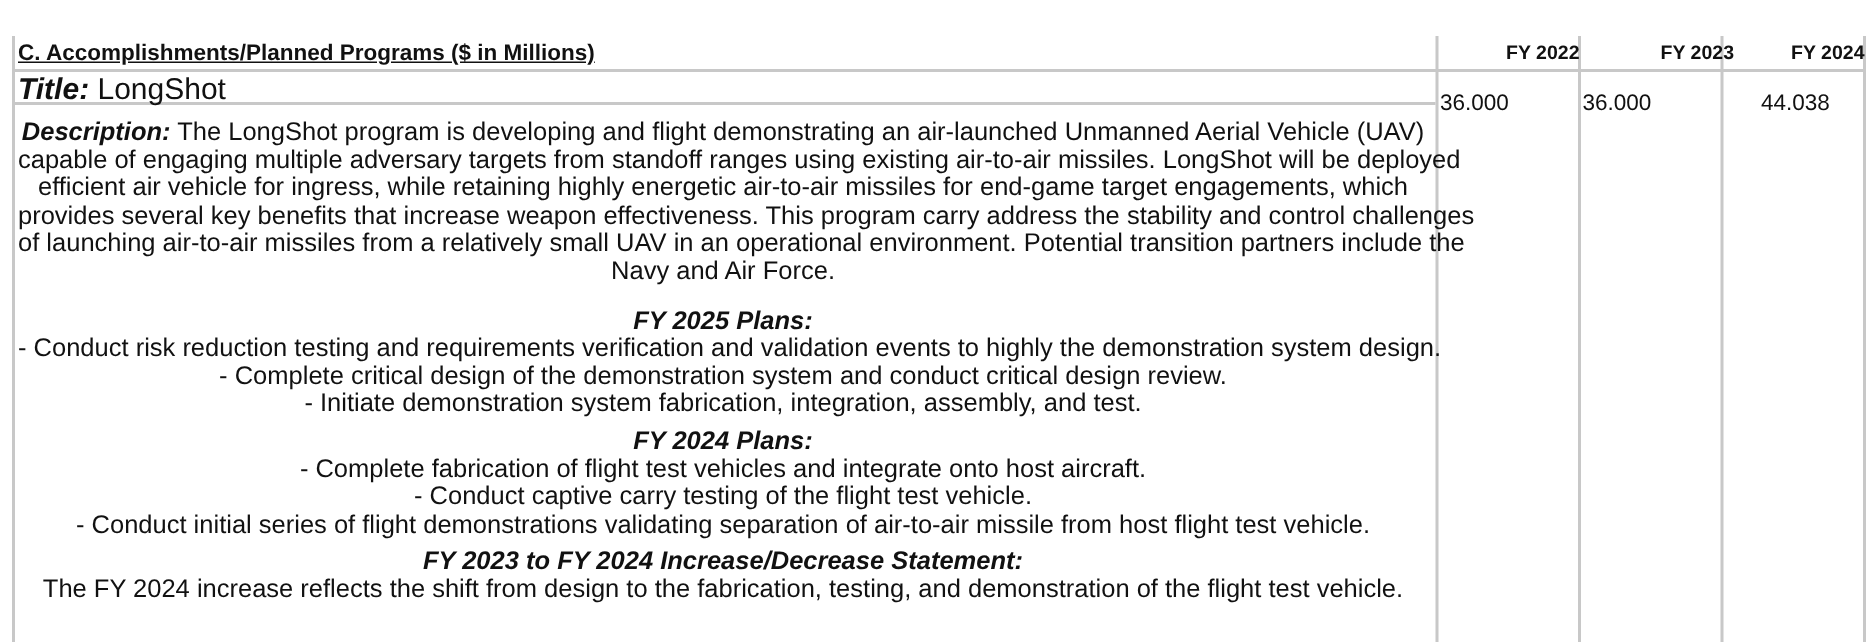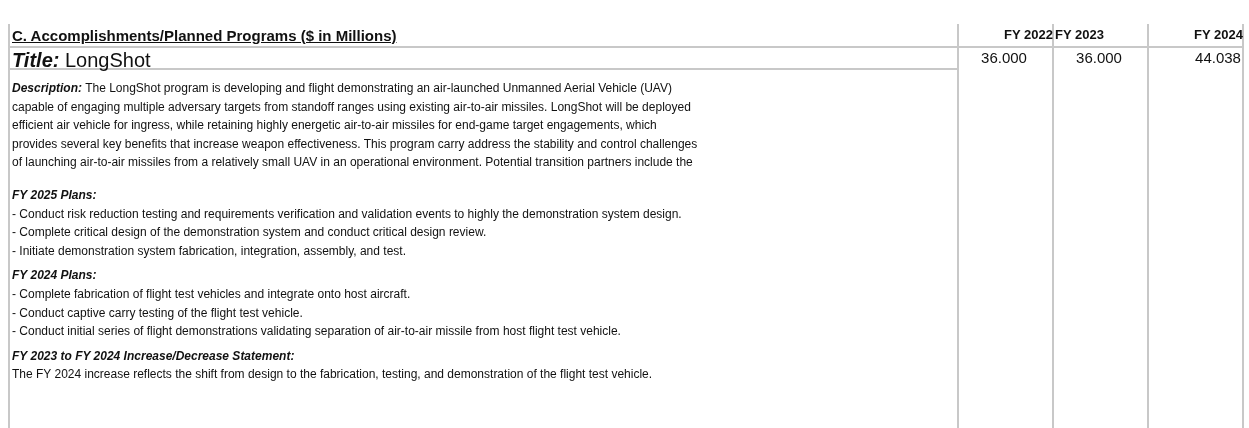--- a/index.html
+++ b/index.html
@@ -12,26 +12,26 @@
     .hline { position: absolute; height: 2px; background: #c8c8c8; }
     .hdr-title {
       position: absolute; left: 4px; top: 3px; font-size: 15px; font-weight: bold;
       text-decoration: underline; white-space: nowrap;
     }
     .col-h {
       position: absolute; top: 3px; font-size: 13px; font-weight: bold; text-align: right;
       width: 94px;
     }
     .val {
-      position: absolute; top: 25px; font-size: 15px; text-align: center; width: 88px;
+      position: absolute; top: 36px; font-size: 15px; text-align: left; width: 88px;
     }
     .title-row { position: absolute; left: 4px; top: 25px; font-size: 20px; white-space: nowrap; }
     .bi { font-weight: bold; font-style: italic; }
     .body {
-      position: absolute; left: 4px; top: 55px; width: 940px; font-size: 12px; line-height: 18.6px;
+      position: absolute; left: 4px; top: 55px; width: 940px; font-size: 17px; line-height: 18.6px; text-align: center;
     }
     .para { margin: 0; }
     .sec-h { margin: 0; font-weight: bold; font-style: italic; }
     .item { margin: 0; white-space: nowrap; }
     .gap1 { height: 14px; }
     .gap2 { height: 6px; }
   </style>
 </head>
 <body>
 
@@ -41,38 +41,39 @@
   <div class="vline" style="left:949px; height:426px;"></div>
   <div class="vline" style="left:1044px; height:426px;"></div>
   <div class="vline" style="left:1139px; height:426px;"></div>
   <div class="vline" style="left:1234px; height:426px;"></div>
   <div class="hline" style="left:0; top:22px; width:1236px;"></div>
   <div class="hline" style="left:0; top:44px; width:949px;"></div>
   <div class="hline" style="left:0; top:423px; width:1236px;"></div>
 
   <div class="hdr-title">C. Accomplishments/Planned Programs ($ in Millions)</div>
   <div class="col-h" style="left:951px;">FY 2022</div>
-  <div class="col-h" style="left:1002px;">FY 2023</div>
+  <div class="col-h" style="left:1054px;">FY 2023</div>
   <div class="col-h" style="left:1141px;">FY 2024</div>
 
   <div class="title-row">
     <span class="bi">Title:</span>
     <span>LongShot</span>
   </div>
   <div class="val" style="left:952px;">36.000</div>
   <div class="val" style="left:1047px;">36.000</div>
   <div class="val" style="left:1142px;padding-left:24px;">44.038</div>
 
   <div class="body">
     <div class="para">
       <div class="item"><span class="bi">Description:</span> <span>The LongShot program is developing and flight demonstrating an air-launched Unmanned Aerial Vehicle (UAV)</span></div>
       <div class="item">capable of engaging multiple adversary targets from standoff ranges using existing air-to-air missiles.  LongShot will be deployed</div>
       <div class="item">efficient air vehicle for ingress, while retaining highly energetic air-to-air missiles for end-game target engagements, which</div>
       <div class="item">provides several key benefits that increase weapon effectiveness.  This program carry address the stability and control challenges</div>
       <div class="item">of launching air-to-air missiles from a relatively small UAV in an operational environment.  Potential transition partners include the</div>
+      <div class="item">Navy and Air Force.</div>
     </div>
     <div class="gap1"></div>
     <div class="sec-h">FY 2025 Plans:</div>
     <div class="item">-  Conduct risk reduction testing and requirements verification and validation events to highly the demonstration system design.</div>
     <div class="item">-  Complete critical design of the demonstration system and conduct critical design review.</div>
     <div class="item">-  Initiate demonstration system fabrication, integration, assembly, and test.</div>
     <div class="gap2"></div>
     <div class="sec-h">FY 2024 Plans:</div>
     <div class="item">-  Complete fabrication of flight test vehicles and integrate onto host aircraft.</div>
     <div class="item">-  Conduct captive carry testing of the flight test vehicle.</div>

